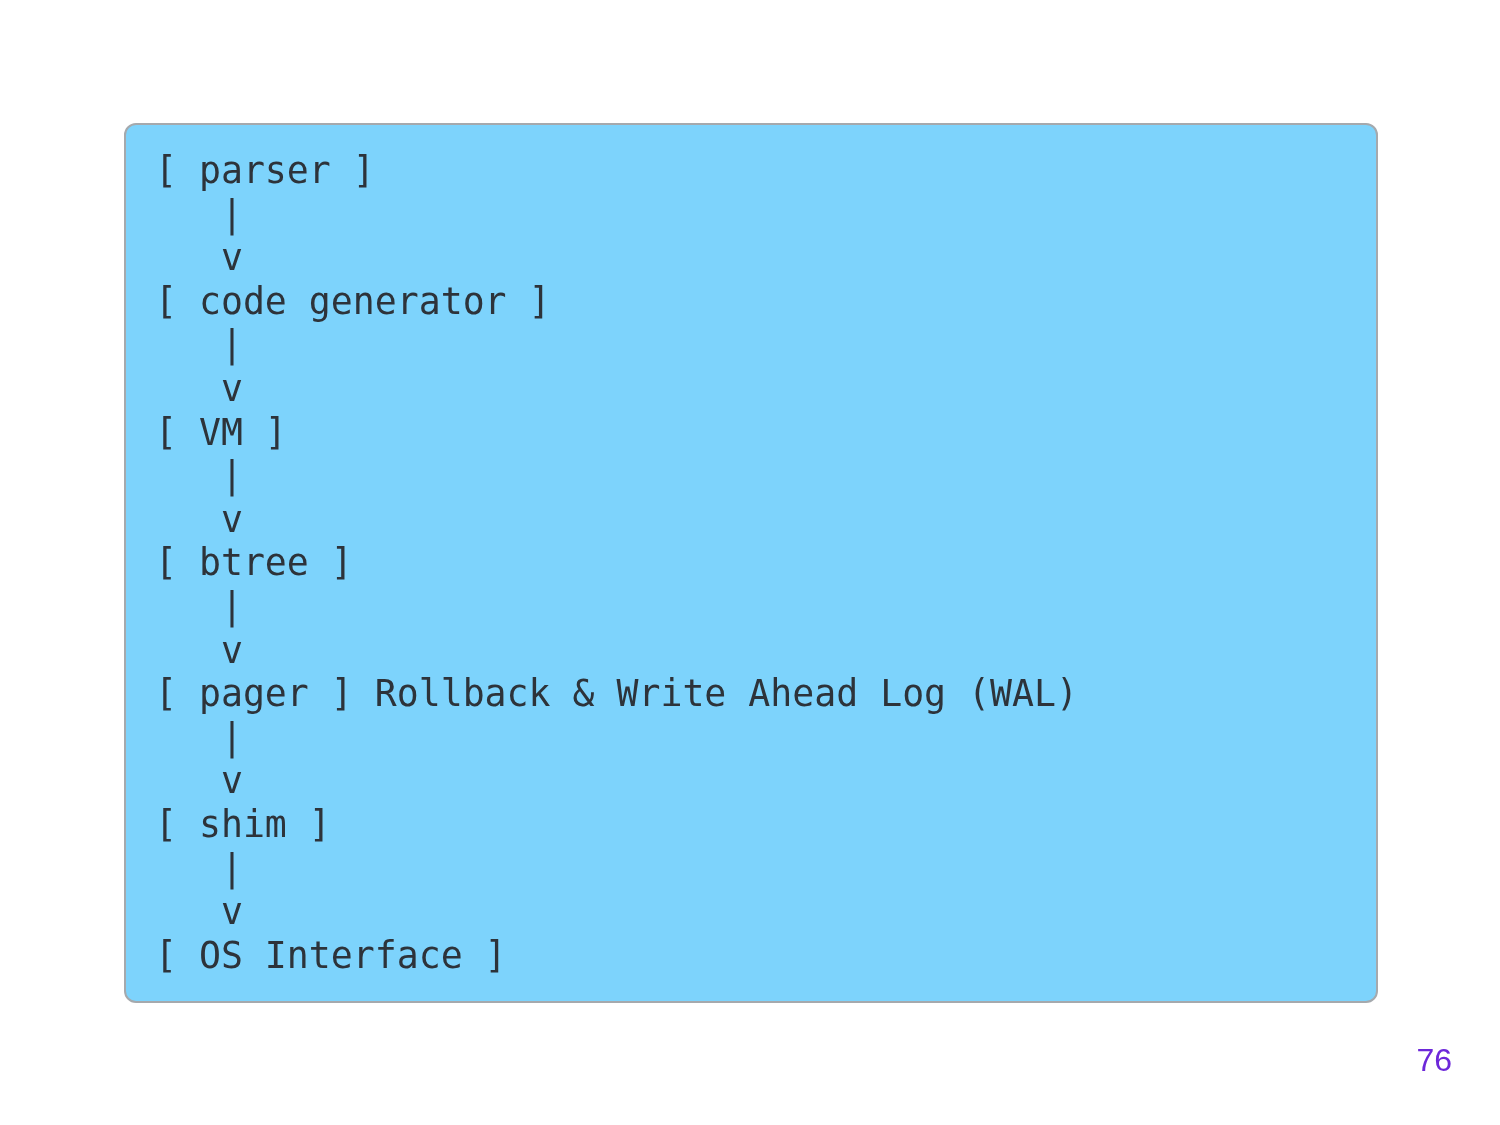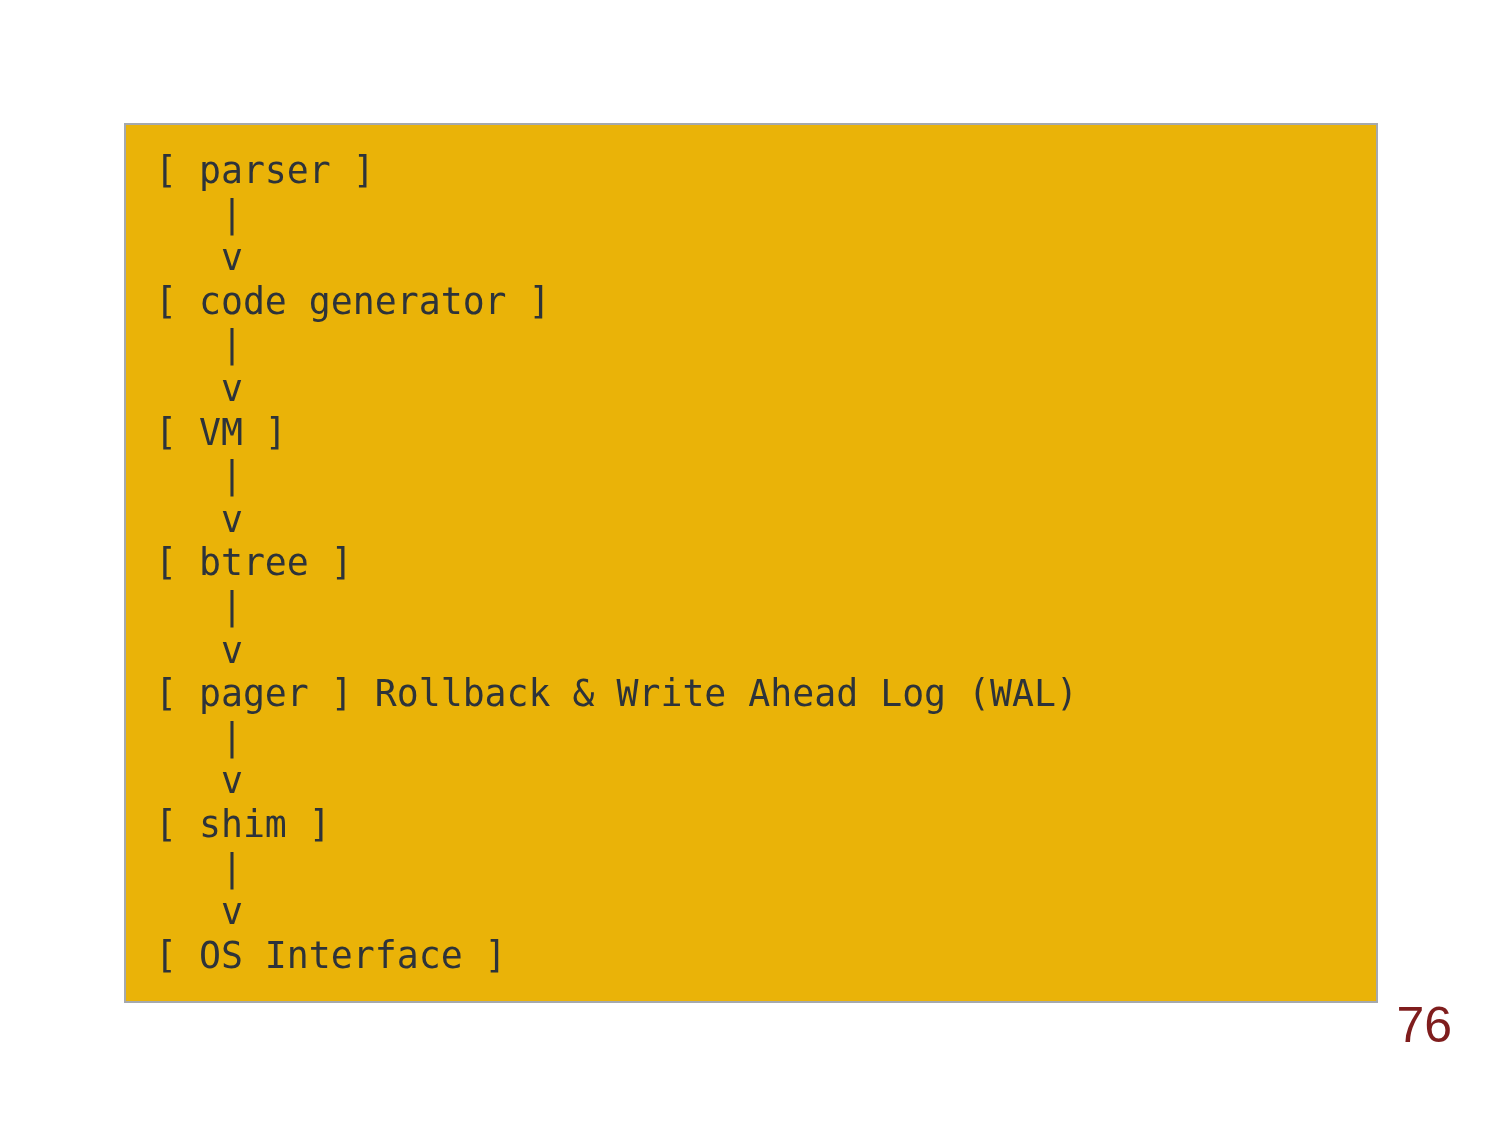--- a/index.html
+++ b/index.html
@@ -15,40 +15,40 @@
     background: #ffffff;
     overflow: hidden;
   }
   .code-card {
     position: absolute;
     left: 124px;
     top: 123px;
     width: 1254px;
     height: 880px;
     box-sizing: border-box;
-    background: #eab308;
+    background: #7dd3fc;
     border: 2px solid #a5a9ad;
-    border-radius: 0;
+    border-radius: 12px;
   }
   .code-card pre {
     margin: 0;
     padding: 24px 29px;
     font-family: "DejaVu Sans Mono", monospace;
     font-size: 36.5px;
     line-height: 43.6px;
     color: #2d333a;
     white-space: pre;
   }
   .page-number {
     position: absolute;
-    top: 1000px;
+    top: 1044px;
     right: 48px;
-    font-size: 50px;
+    font-size: 32px;
     line-height: 1;
-    color: #7f1d1d;
+    color: #6d28d9;
   }
 </style>
 </head>
 <body>
 
 <div class="slide">
   <div class="code-card">
     <pre>[ parser ]
    |
    v

